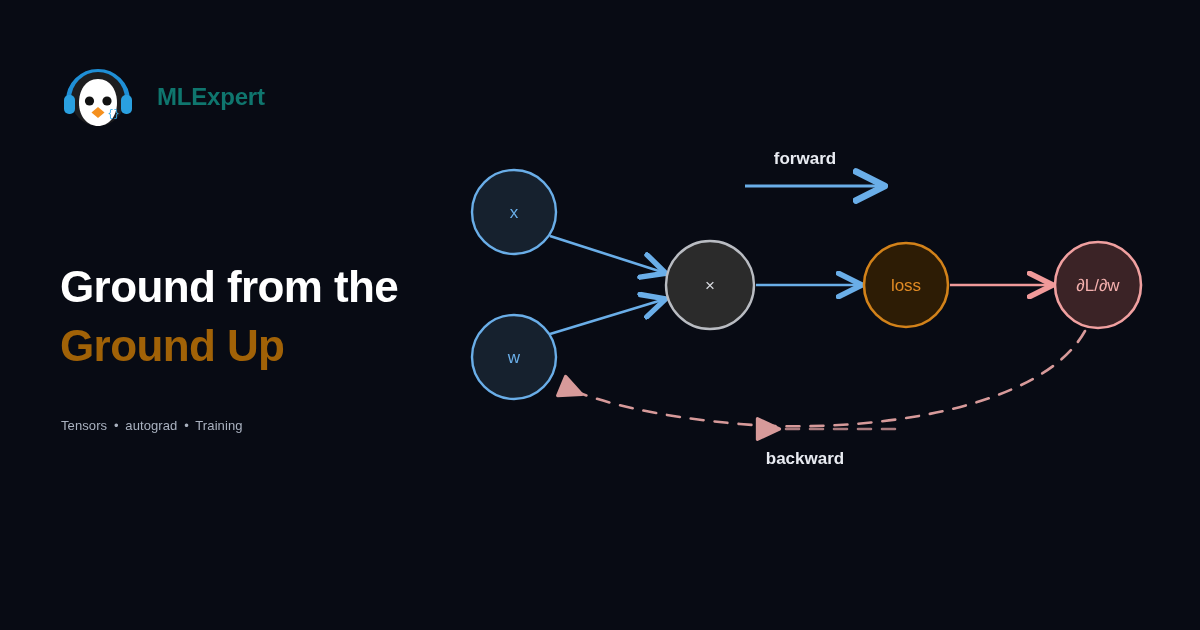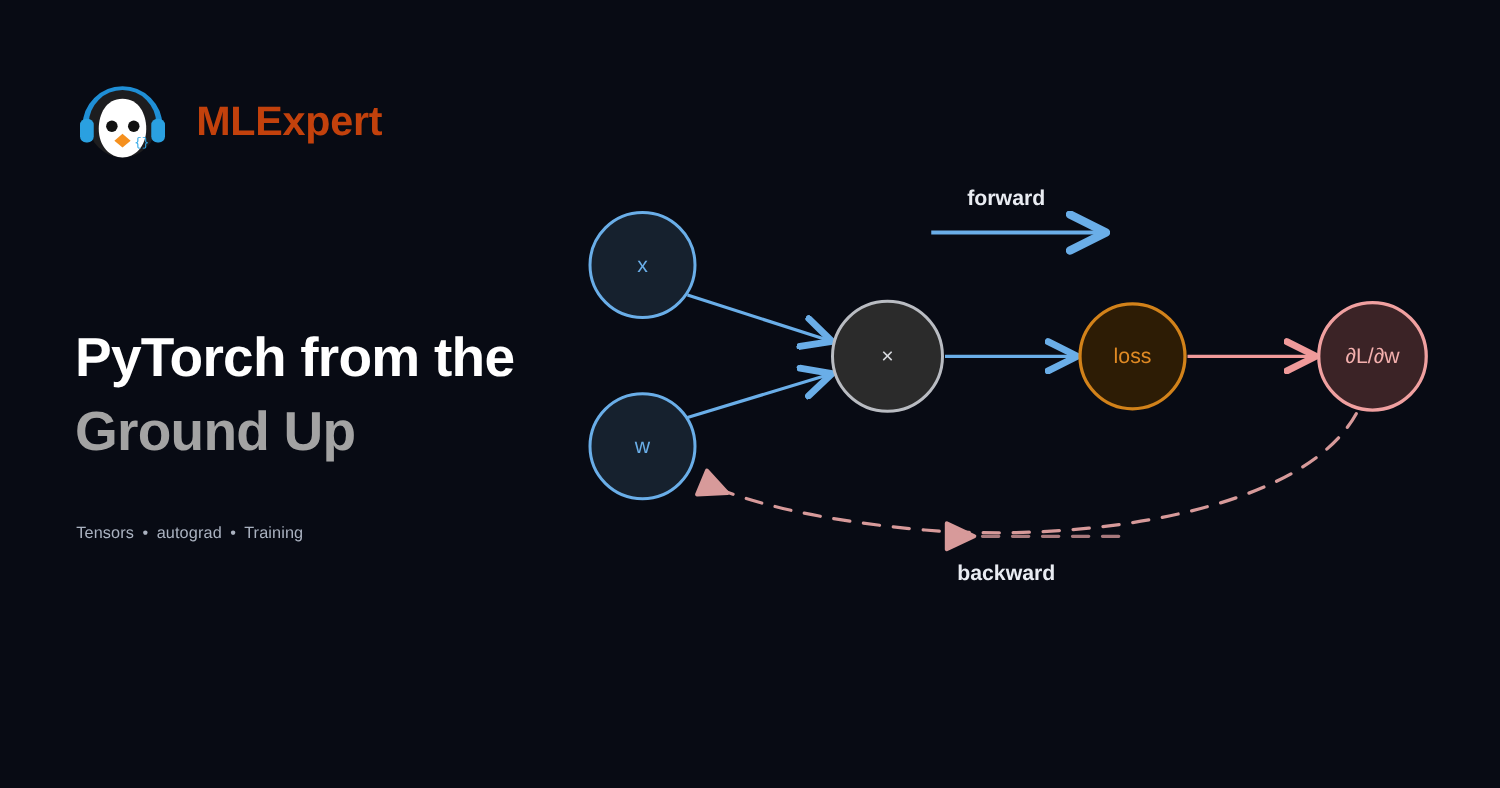--- a/index.html
+++ b/index.html
@@ -16,32 +16,32 @@
     background:#080b14;
   }
 
   
   .brand {
     position:absolute; left:58px; top:57px;
     display:flex; align-items:center; gap:19px;
   }
   .brand-logo { width:80px; height:80px; display:block; }
   .brand-name {
-    font-size:33px; font-weight:bold; color:#c2410c;
+    font-size:24px; font-weight:bold; color:#0f766e;
     letter-spacing:-0.2px; white-space:nowrap;
   }
 
   
   .headline {
     position:absolute; left:60px; top:258px;
     font-size:44px; font-weight:bold; line-height:1.33;
     letter-spacing:-0.6px;
   }
   .headline .l1 { color:#ffffff; display:block; }
-  .headline .l2 { color:#a3a3a3; display:block; }
+  .headline .l2 { color:#a16207; display:block; }
 
   .subtitle {
     position:absolute; left:61px; top:418px;
     font-size:13px; color:#aab2c0; letter-spacing:0.1px;
     white-space:nowrap;
   }
   .subtitle .sep { color:#aab2c0; padding:0 3px; }
 
   
   .diagram { position:absolute; left:440px; top:124px; width:760px; height:370px; }
@@ -73,21 +73,21 @@
         <text x="55.5" y="60" font-family="&quot;Liberation Mono&quot;, monospace" font-size="10" fill="#2fa8e8" text-anchor="middle">{}</text>
 
         <rect x="6" y="38" width="11" height="19" rx="5" fill="#2aa0e0"></rect>
         <rect x="63" y="38" width="11" height="19" rx="5" fill="#2aa0e0"></rect>
       </svg>
     </span>
     <span class="brand-name">MLExpert</span>
   </div>
 
   <h1 class="headline">
-    <span class="l1">PyTorch from the</span>
+    <span class="l1">Ground from the</span>
     <span class="l2">Ground Up</span>
   </h1>
 
   <div class="subtitle">
     <span>Tensors</span>
     <span class="sep">•</span>
     <span>autograd</span>
     <span class="sep">•</span>
     <span>Training</span>
   </div>

